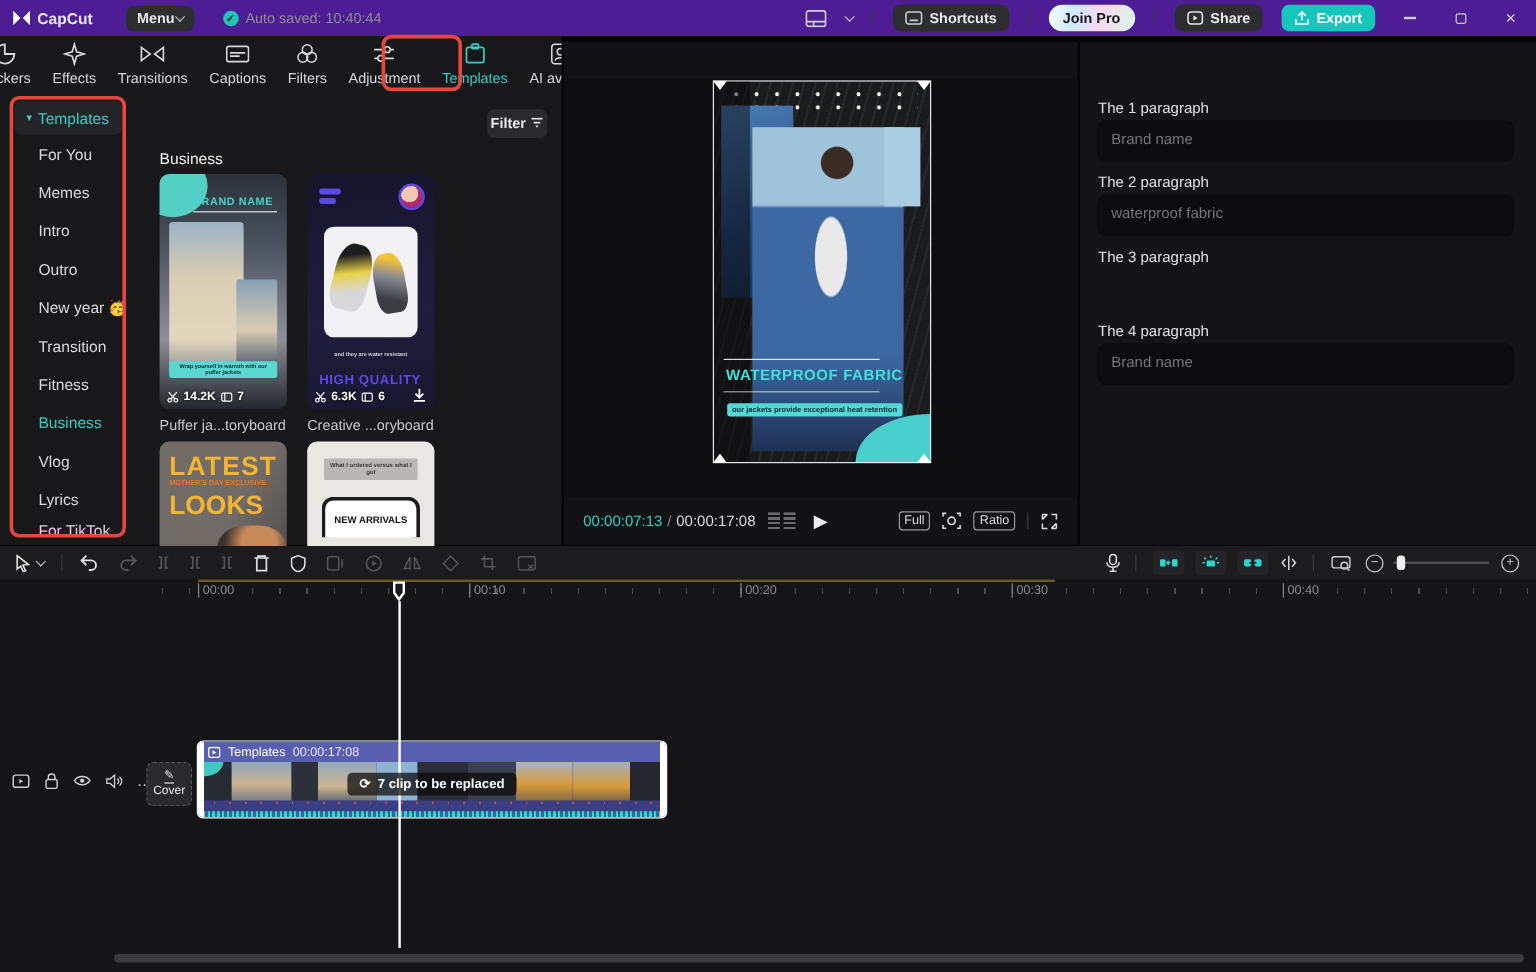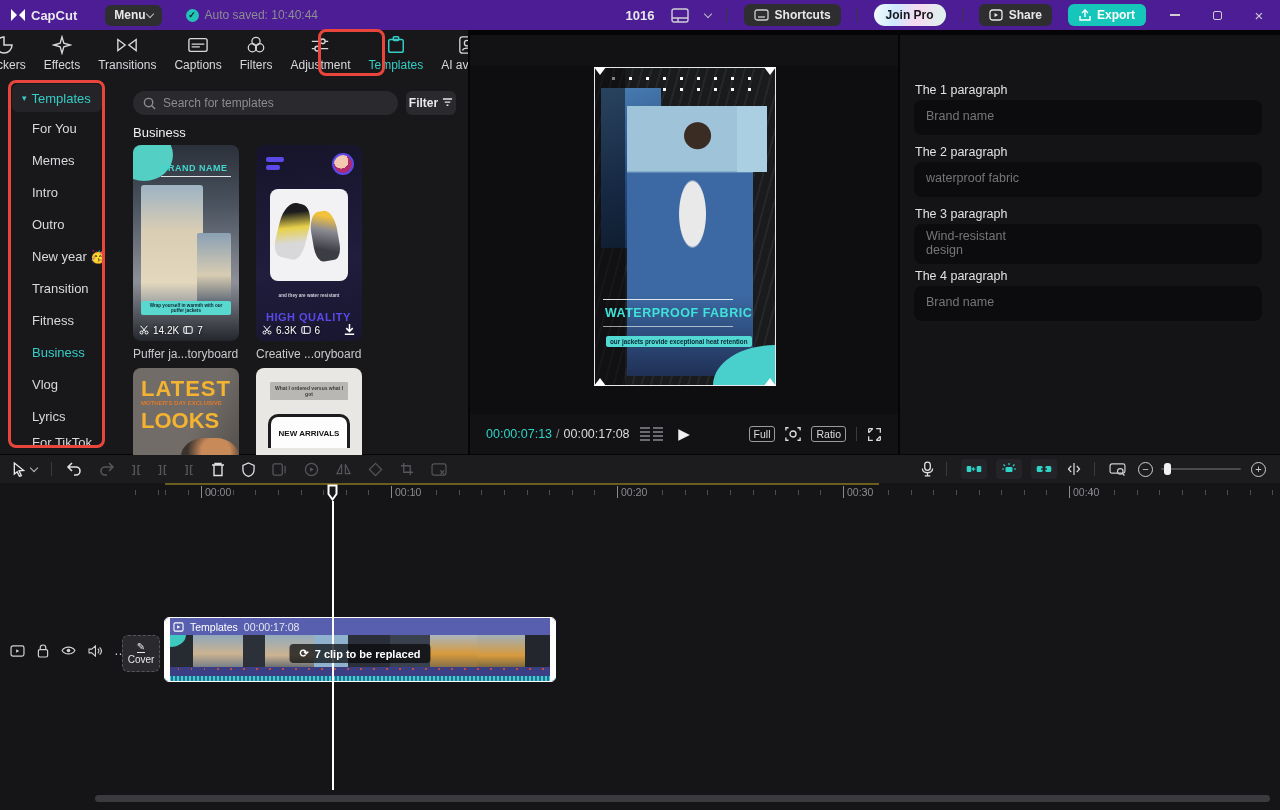--- a/index.html
+++ b/index.html
@@ -52,22 +52,22 @@
   .search-bar { position:absolute; left:21px; top:11px; width:265px; height:24px; background:#2a2a2e;
     border-radius:12px; display:flex; align-items:center; gap:7px; padding:0 10px; color:#8b8b90; font-size:12px; }
   .filter-btn { position:absolute; left:294px; top:11px; width:50px; height:24px; background:#2a2a2e;
     border-radius:6px; display:flex; align-items:center; justify-content:center; gap:4px;
     font-size:12px; font-weight:bold; color:#e8e8ea; }
   .section-title { position:absolute; left:21px; top:45px; font-size:13px; color:#f0f0f2; }
 
   .card { position:absolute; width:106px; }
   .card-img { width:106px; height:196px; border-radius:8px; position:relative; overflow:hidden; }
   .card-title { margin-top:6px; font-size:12px; color:#c9c9cd; white-space:nowrap; }
-  .card-stats { position:absolute; left:6px; bottom:5px; display:flex; gap:4px;
-    color:#fff; font-size:10px; font-weight:normal; text-shadow:0 0 3px #000; }
+  .card-stats { position:absolute; left:6px; bottom:5px; display:flex; align-items:center; gap:4px;
+    color:#fff; font-size:10px; font-weight:bold; text-shadow:0 0 3px #000; }
   .dl-btn { position:absolute; right:6px; bottom:5px; color:#fff; }
 
   .c1 { background:linear-gradient(180deg,#2b313a 0%,#49525e 30%,#8d9099 70%,#23262c 100%); }
   .c1 .teal-blob { position:absolute; left:-18px; top:-16px; width:58px; height:52px; background:#54cfc4; border-radius:50%; }
   .c1 .brand { position:absolute; left:28px; top:18px; color:#43d6cc; font-weight:bold; font-size:9px; letter-spacing:.5px; }
   .c1 .brand-line { position:absolute; left:28px; top:31px; width:70px; height:1px; background:#dfe3e6; }
   .c1 .fig { position:absolute; left:8px; top:40px; width:62px; height:130px;
     background:linear-gradient(180deg,#9db3c4 0%,#d9cdb4 35%,#e3d7bd 75%,#7c8896 100%); border-radius:3px; }
   .c1 .fig2 { position:absolute; right:8px; top:88px; width:34px; height:70px;
     background:linear-gradient(180deg,#8aa0b4,#d8ccb2 60%,#5d6876); border-radius:2px; }
@@ -216,21 +216,20 @@
     <span>CapCut</span>
   </div>
   <div class="menu-btn">
     <span>Menu</span>
     <span class="chev"></span>
   </div>
   <div class="autosave">
     <span class="check-dot">✓</span>
     <span>Auto saved: 10:40:44</span>
   </div>
-  <div class="proj-title">1016</div>
   <div class="topbar-right">
     <svg width="18" height="15" viewBox="0 0 18 15">
         <rect x="1" y="1" width="16" height="13" rx="2" fill="none" stroke="#cfcfd2" stroke-width="1.4"></rect>
         <path d="M1 10 H17 M7 10 V14" stroke="#cfcfd2" stroke-width="1.4"></path>
       </svg>
     <span class="chev"></span>
     <div class="tb-sep"></div>
     <div class="btn-dark">
       <svg width="15" height="12" viewBox="0 0 15 12">
           <rect x="1" y="1" width="13" height="10" rx="2" fill="none" stroke="#cfcfd2" stroke-width="1.3"></rect>
@@ -363,27 +362,20 @@
       </div>
     <div class="side-item">
         <span>Lyrics</span>
       </div>
     <div class="side-item" style="height:20px; overflow:hidden;">
         <span>For TikTok</span>
       </div>
   </aside>
 
   <div id="tpl-area">
-    <div class="search-bar">
-      <svg width="13" height="13" viewBox="0 0 14 14">
-          <circle cx="6" cy="6" r="4.5" fill="none" stroke="#8b8b90" stroke-width="1.5"></circle>
-          <path d="M9.5 9.5 L13 13" stroke="#8b8b90" stroke-width="1.5"></path>
-        </svg>
-      <span>Search for templates</span>
-    </div>
     <div class="filter-btn">
       <span>Filter</span>
       <svg width="11" height="11" viewBox="0 0 12 12">
           <path d="M1 1 H11 M3 4.5 H9 M5 8 H7" stroke="#e8e8ea" stroke-width="1.6"></path>
         </svg>
     </div>
     <div class="section-title">Business</div>
 
     <div class="card" style="left:21px; top:65px;">
       <div class="card-img c1">
@@ -507,22 +499,20 @@
     </div>
   </div>
 </section>
 
 <section id="text-panel">
   <div class="field-label" style="top:48px;">The 1 paragraph</div>
   <div class="field-box" style="top:65px; height:35px;">Brand name</div>
   <div class="field-label" style="top:110px;">The 2 paragraph</div>
   <div class="field-box" style="top:127px; height:35px;">waterproof fabric</div>
   <div class="field-label" style="top:172px;">The 3 paragraph</div>
-  <div class="field-box" style="top:189px; height:40px; padding-top:5px;">Wind-resistant
-design</div>
   <div class="field-label" style="top:234px;">The 4 paragraph</div>
   <div class="field-box" style="top:251px; height:35px;">Brand name</div>
 </section>
 
 <section id="timeline">
   <div id="tl-toolbar">
     <div class="ti" style="margin-right:5px;">
       <svg width="14" height="15" viewBox="0 0 14 16">
           <path d="M2 1 L12 9 L7 9.5 L9.5 14.5 L7.5 15.3 L5 10.5 L2 13 Z" fill="none" stroke="#e8e8ea" stroke-width="1.4"></path>
         </svg>
@@ -632,21 +622,21 @@
       <div class="slider-track">
           <div class="slider-handle"></div>
         </div>
       <div class="zoom-circle" style="margin-right:2px;">+</div>
     </div>
   </div>
 
   <div id="preview-line"></div>
   <div id="ruler">
     <div class="ruler-ticks"></div>
-    <span class="ruler-label" style="left:45px;margin-left:36px;">00:00</span>
+    <span class="ruler-label" style="left:45px;">00:00</span>
     <span class="ruler-label" style="left:271px;">00:10</span>
     <span class="ruler-label" style="left:497px;">00:20</span>
     <span class="ruler-label" style="left:723px;">00:30</span>
     <span class="ruler-label" style="left:949px;">00:40</span>
   </div>
 
   <div id="track-controls">
     <svg width="15" height="12" viewBox="0 0 16 13">
         <rect x="1" y="1" width="14" height="11" rx="2" fill="none" stroke="#cfcfd4" stroke-width="1.3"></rect>
         <path d="M6.5 4.5 L10 6.5 L6.5 8.5 Z" fill="#cfcfd4"></path>

